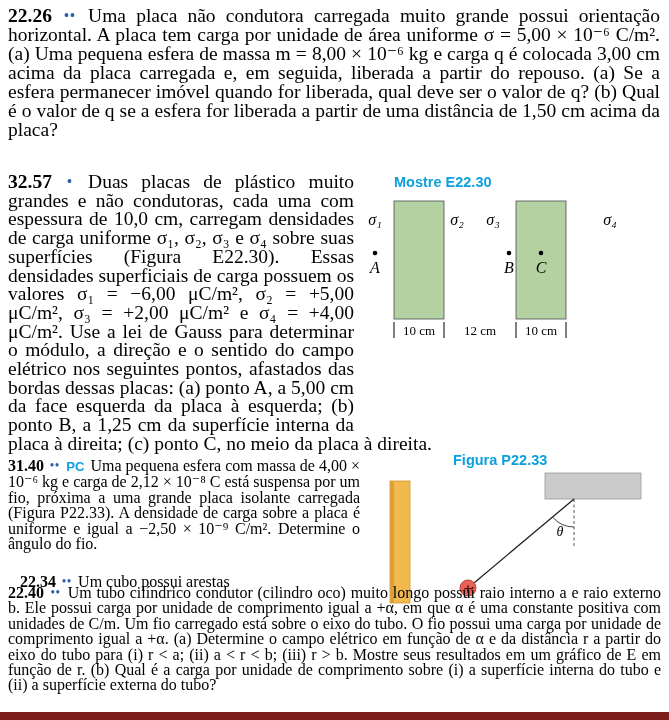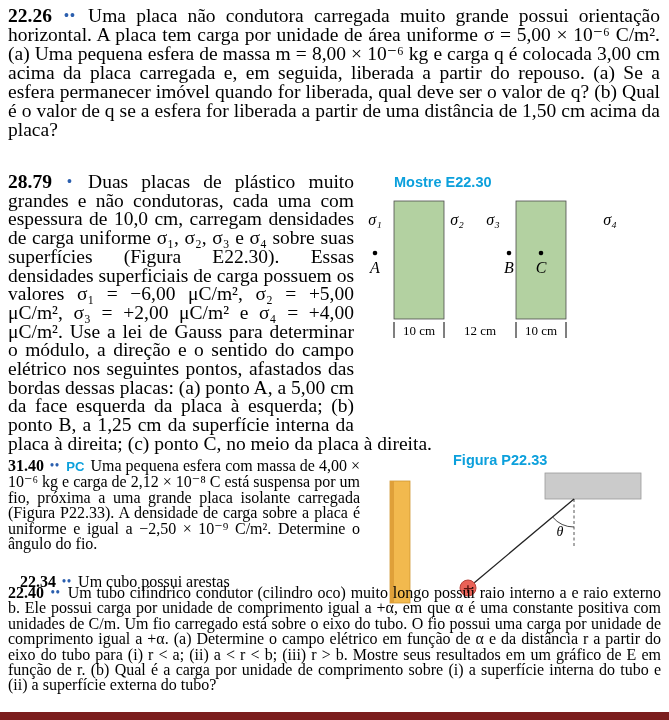--- a/index.html
+++ b/index.html
@@ -83,21 +83,21 @@
         <line x1="208" y1="131" x2="208" y2="147"></line>
       </g>
       <text class="svt dim" x="61" y="144" text-anchor="middle">10 cm</text>
       <text class="svt dim" x="122" y="144" text-anchor="middle">12 cm</text>
       <text class="svt dim" x="183" y="144" text-anchor="middle">10 cm</text>
     </svg>
   </div>
 
   <p class="para" id="b2230">
     <span class="fig-spacer sp30"></span>
-    <span class="exnum">28.79</span>
+    <span class="exnum">32.57</span>
     <span class="dots">•</span>
     <span>Duas placas de plástico muito grandes e não condutoras, cada uma com espessura de 10,0 cm, carregam densidades de carga uniforme σ₁, σ₂, σ₃ e σ₄ sobre suas superfícies (Figura E22.30). Essas densidades superficiais de carga possuem os valores σ₁ = −6,00 μC/m², σ₂ = +5,00 μC/m², σ₃ = +2,00 μC/m² e σ₄ = +4,00 μC/m². Use a lei de Gauss para determinar o módulo, a direção e o sentido do campo elétrico nos seguintes pontos, afastados das bordas dessas placas: (a) ponto A, a 5,00 cm da face esquerda da placa à esquerda; (b) ponto B, a 1,25 cm da superfície interna da placa à direita; (c) ponto C, no meio da placa à direita.</span>
   </p>
 
   <div class="fig" id="figP">
     <div class="figcap" id="capP">Figura P22.33</div>
     <svg width="270" height="142" viewBox="0 0 270 142">
       <rect x="7" y="12" width="20" height="122" fill="#f2b94e" stroke="#cf9733" stroke-width="0.8"></rect>
       <rect x="7" y="12" width="4" height="122" fill="#dfa039"></rect>
       <rect x="162" y="4" width="96" height="26" fill="#cbcbcb" stroke="#999999" stroke-width="0.8"></rect>

